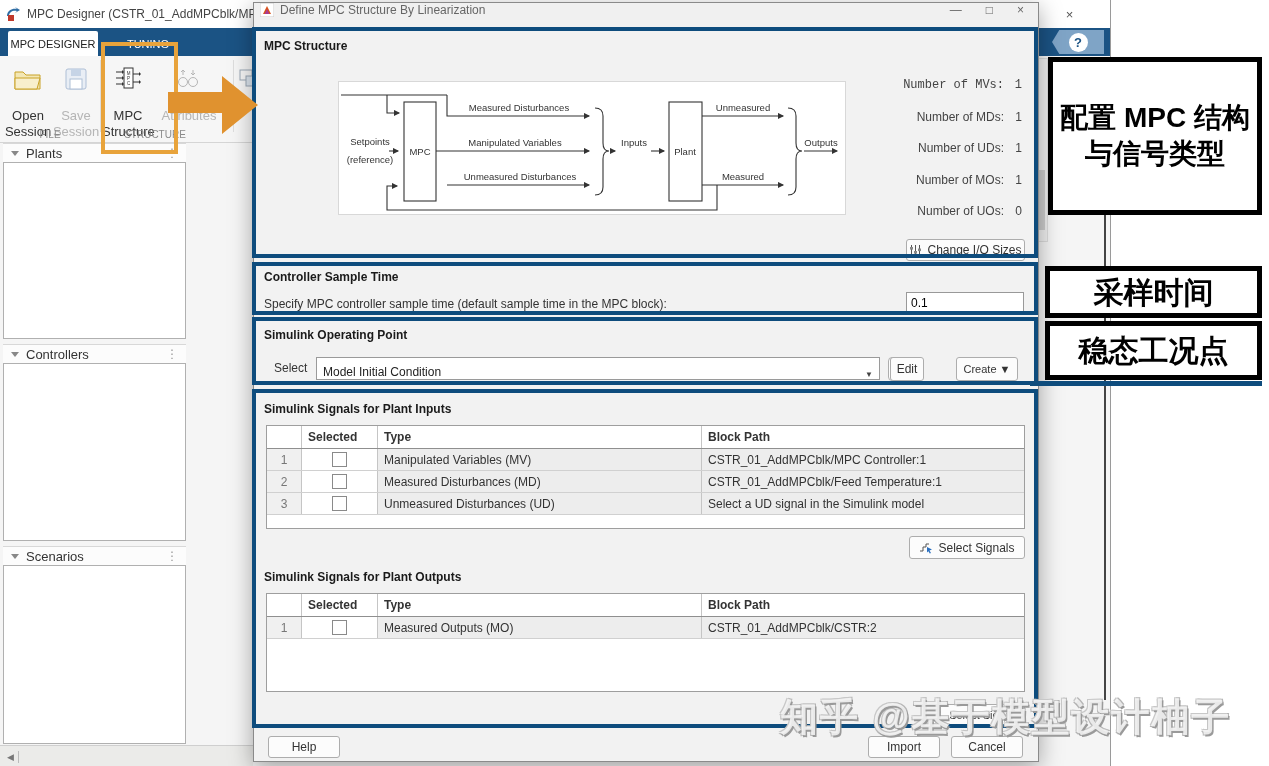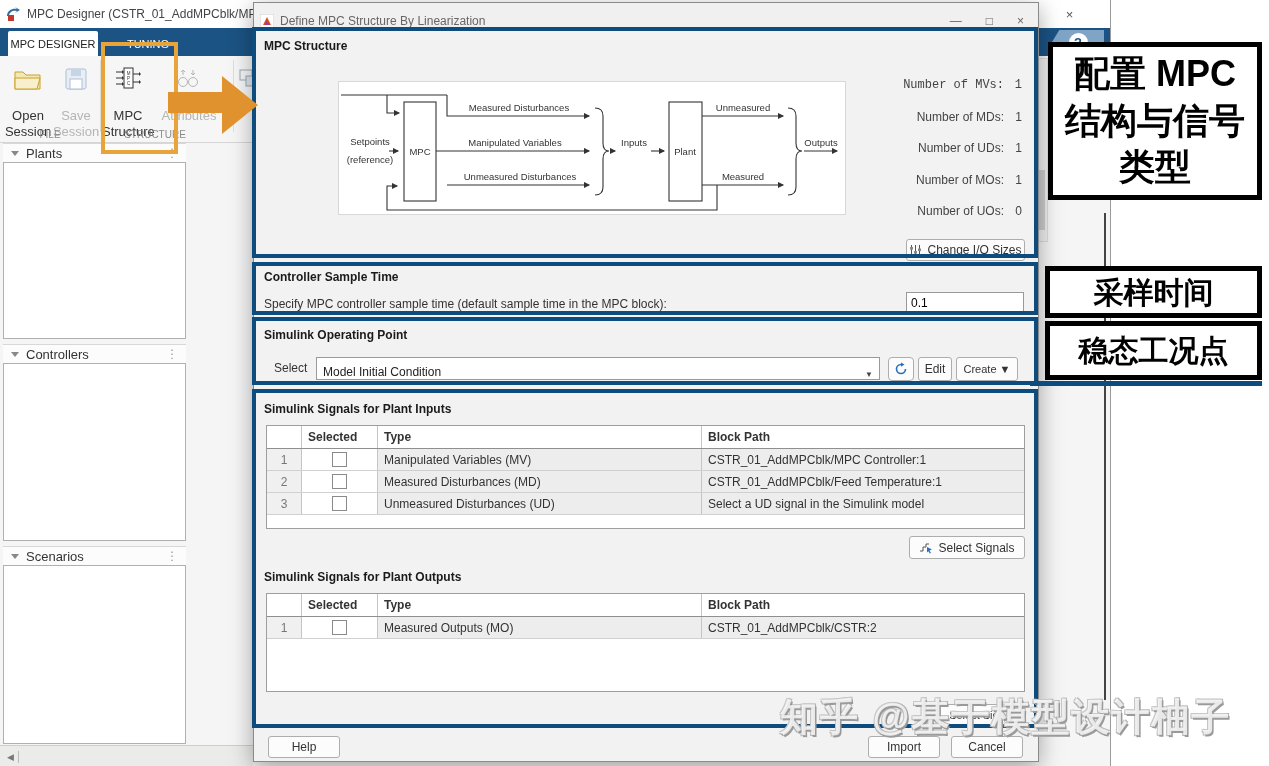--- a/index.html
+++ b/index.html
@@ -26,21 +26,21 @@
   .side-hdr .tri{width:0;height:0;border-left:4px solid transparent;border-right:4px solid transparent;border-top:5px solid #888;margin:0 7px 0 8px;}
   .side-hdr .kebab{margin-left:auto;margin-right:8px;color:#999;font-size:12px;}
   .side-list{left:3px;width:181px;background:#ffffff;border:1px solid #b0b0b0;}
   #statusbar{left:0;top:745px;width:253px;height:21px;background:#ebebe9;border-top:1px solid #cfcfcf;display:flex;align-items:center;}
   #collapse-btn{margin-left:6px;font-size:9px;color:#777;border-right:1px solid #bbb;padding:1px 4px 1px 1px;}
   
   #behind-scroll{left:1037px;top:58px;width:9px;height:182px;background:#f0f0f0;border:1px solid #dcdcdc;}
   #behind-thumb{left:1038px;top:170px;width:7px;height:60px;background:#cdcdcd;}
   
   #dialog{left:253px;top:2px;width:784px;height:758px;background:#f2f2f2;border:1px solid #8a8a8a;box-shadow:0 6px 22px rgba(0,0,0,.35);z-index:10;}
-  #dlg-titlebar{left:0;top:0;width:100%;height:25px;background:#f0f0f0;border-bottom:1px solid #dcdcdc;display:flex;align-items:flex-end;}
+  #dlg-titlebar{left:0;top:0;width:100%;height:25px;background:#f0f0f0;border-bottom:1px solid #dcdcdc;display:flex;align-items:flex-start;}
   #dlg-title{font-size:12px;color:#666;margin-left:6px;}
   #dlg-winbtns{margin-left:auto;display:flex;align-items:center;gap:24px;margin-right:14px;color:#666;font-size:12px;}
   .sec-hdr{font-size:12px;font-weight:bold;color:#1a1a1a;}
   
   #diagram-box{left:84px;top:78px;width:506px;height:132px;background:#ffffff;border:1px solid #d8d8d8;}
   .io-row{position:absolute;left:612px;width:156px;height:15px;display:flex;justify-content:flex-end;font-size:12px;color:#444;}
   .io-row .io-val{width:18px;text-align:right;}
   .btn{background:#fcfcfc;border:1px solid #adadad;border-radius:3px;font-size:12px;color:#333;display:flex;align-items:center;justify-content:center;gap:5px;}
   
   #op-combo{left:62px;top:354px;width:562px;height:21px;background:#fff;border:1px solid #9a9a9a;display:flex;align-items:flex-end;font-size:12px;color:#222;}
@@ -297,21 +297,21 @@
     <div class="abs" id="op-combo">
       <span style="margin-left:6px;">Model Initial Condition</span>
       <span class="caret">▼</span>
     </div>
     <div class="abs btn" style="left:634px;top:354px;width:24px;height:22px;border-radius:4px;">
       <svg width="14" height="14" viewBox="0 0 14 14">
         <path d="M11.5 7 A4.5 4.5 0 1 1 7 2.5" stroke="#2a6fbf" stroke-width="1.6" fill="none"></path>
         <path d="M7 0.5 L10.5 2.5 L7 4.8 Z" fill="#2a6fbf"></path>
       </svg>
     </div>
-    <div class="abs btn" style="left:664px;top:354px;width:32px;height:22px;text-align:center;">
+    <div class="abs btn" style="left:636px;top:354px;width:32px;height:22px;text-align:center;">
       <span>Edit</span>
     </div>
     <div class="abs btn" style="left:702px;top:354px;width:60px;height:22px;font-size:11px;">
       <span>Create ▼</span>
     </div>
 
     <div class="abs sec-hdr" style="left:10px;top:399px;">Simulink Signals for Plant Inputs</div>
     <div class="abs tbl" style="top:422px;">
       <div class="trow hdr">
         <div class="tcell c-num"></div>
@@ -391,21 +391,21 @@
   </div>
 
   <div class="blue-rect" style="left:252px;top:27px;width:778px;height:223px;"></div>
   <div class="blue-rect" style="left:252px;top:262px;width:778px;height:45px;"></div>
   <div class="blue-rect" style="left:252px;top:317px;width:778px;height:60px;"></div>
   <div class="blue-rect" style="left:252px;top:389px;width:778px;height:331px;"></div>
   <div class="blue-bar" style="left:1030px;top:381px;width:232px;height:5px;"></div>
 
   <div id="connector"></div>
 
-  <div class="ann" style="left:1048px;top:42px;width:214px;height:158px;font-size:36px;">配置 MPC 结构与信号类型</div>
+  <div class="ann" style="left:1048px;top:57px;width:214px;height:158px;font-size:28px;">配置 MPC 结构与信号类型</div>
   <div class="ann" style="left:1045px;top:266px;width:217px;height:52px;font-size:30px;">采样时间</div>
   <div class="ann" style="left:1045px;top:321px;width:217px;height:59px;font-size:30px;">稳态工况点</div>
 
   <div id="hl-box"></div>
   <svg class="abs" style="left:168px;top:72px;z-index:30;pointer-events:none;" width="92" height="66" viewBox="0 0 92 66">
     <polygon points="0,20 54,20 54,4 90,33 54,62 54,41 0,41" fill="#e0922f"></polygon>
   </svg>
 
   <div id="watermark">知乎 @基于模型设计柚子</div>
 

